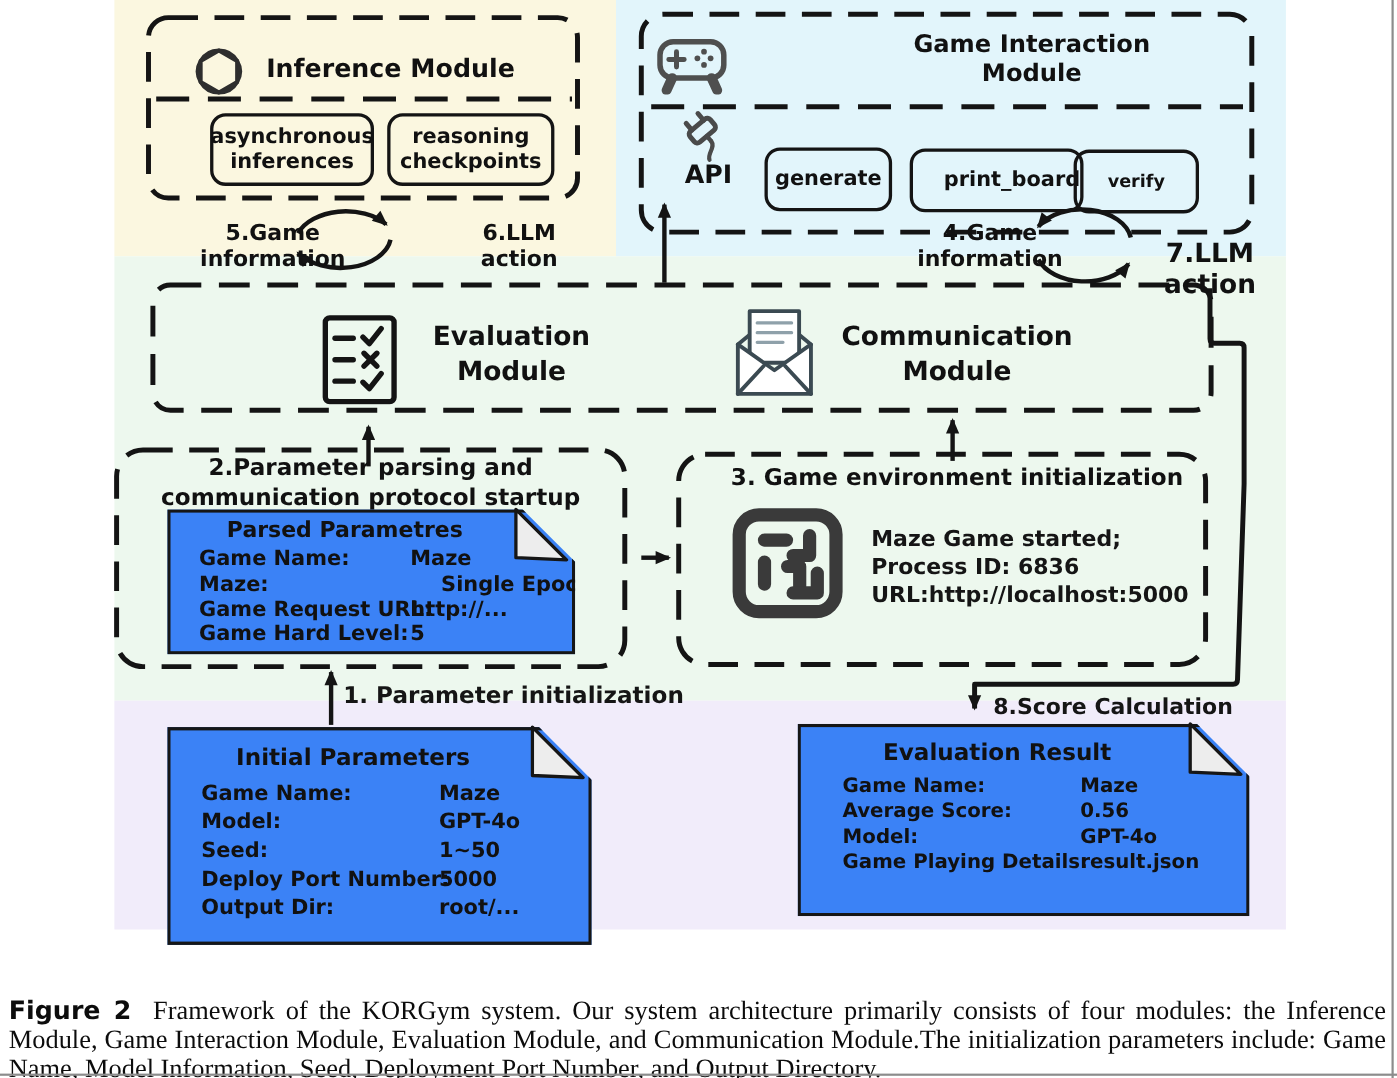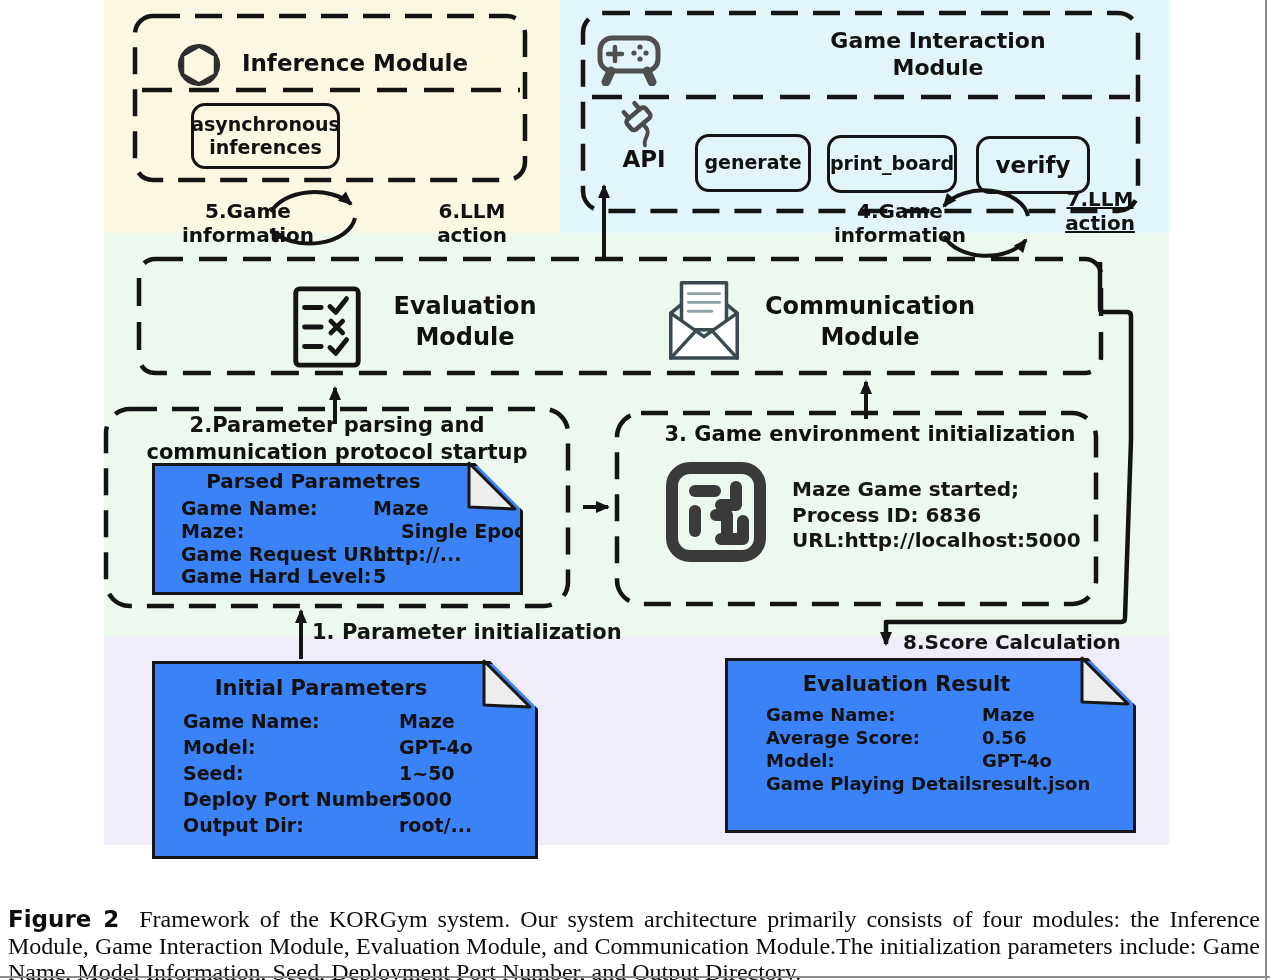--- a/index.html
+++ b/index.html
@@ -89,20 +89,21 @@
         <path d="M0,-20 A20,20 0 0 1 17.3,-10 L17.3,8" transform="rotate(120)"></path>
         <path d="M0,-20 A20,20 0 0 1 17.3,-10 L17.3,8" transform="rotate(180)"></path>
         <path d="M0,-20 A20,20 0 0 1 17.3,-10 L17.3,8" transform="rotate(240)"></path>
         <path d="M0,-20 A20,20 0 0 1 17.3,-10 L17.3,8" transform="rotate(300)"></path>
       </g>
     </svg>
   </div>
   <div class="mod-title" style="left:240px; top:50px; width:230px; font-size:23px;">Inference Module</div>
 
   <div class="chip" style="left:177px; top:103px; width:143px; height:60px; font-size:19px;margin-left:14px;">asynchronous inferences</div>
+  <div class="chip" style="left:352px; top:103px; width:146px; height:60px; font-size:19px;">reasoning checkpoints</div>
 
   <div class="abs" style="left:596px; top:34px;">
     <svg width="66" height="52" viewBox="0 0 66 52">
       <g stroke="#4f4f4f" fill="none" stroke-linecap="round">
         <rect x="4" y="4" width="58" height="33" rx="12" stroke-width="5"></rect>
         <path d="M15,37 L10,48" stroke-width="9"></path>
         <path d="M51,37 L56,48" stroke-width="9"></path>
         <path d="M12,20 H26 M19,13 V27" stroke-width="4.5"></path>
       </g>
       <g fill="#4f4f4f">
@@ -124,36 +125,36 @@
         <path d="M20,7 V15 M34,7 V15" stroke-width="4.5"></path>
         <rect x="15" y="15" width="24" height="13" rx="3.5" stroke-width="4.5"></rect>
         <path d="M27,28 V34" stroke-width="4"></path>
         <path d="M27,34 C27,41 17,40 15,46" stroke-width="3.8"></path>
       </g>
     </svg>
   </div>
   <div class="mod-title" style="left:616px; top:146px; width:56px; font-size:23px;">API</div>
 
   <div class="chip" style="left:695px; top:134px; width:110px; height:52px; font-size:19px;">generate</div>
-  <div class="chip" style="left:827px; top:135px; width:124px; height:52px; font-size:19px;">print_board</div>
-  <div class="chip" style="left:976px; top:136px; width:108px; height:52px; font-size:23px;">verify</div>
+  <div class="chip" style="left:827px; top:135px; width:124px; height:52px; font-size:19px;padding-left:28px;">print_board</div>
+  <div class="chip" style="left:976px; top:136px; width:108px; height:52px; font-size:16px;">verify</div>
 
   <div class="flow-label" style="left:160px; top:200px; width:136px; font-size:20px;">
     <div>5.Game</div>
     <div>information</div>
   </div>
   <div class="flow-label" style="left:392px; top:200px; width:120px; font-size:20px;">
     <div>6.LLM</div>
     <div>action</div>
   </div>
   <div class="flow-label" style="left:810px; top:200px; width:140px; font-size:20px;">
     <div>4.Game</div>
     <div>information</div>
   </div>
-  <div class="flow-label" style="left:1022px; top:188px; width:116px; font-size:20px;text-decoration:underline;">
+  <div class="flow-label" style="left:1022px; top:216px; width:116px; font-size:24px;">
     <div>7.LLM</div>
     <div>action</div>
   </div>
 
   <div class="abs" style="left:292px; top:286px;">
     <svg width="70" height="82" viewBox="0 0 70 84">
       <g stroke="#141414" fill="none" stroke-linecap="round" stroke-linejoin="round">
         <rect x="3" y="3" width="64" height="78" rx="4" stroke-width="5"></rect>
         <path d="M12,22 H29" stroke-width="5"></path>
         <path d="M12,42 H29" stroke-width="5"></path>

